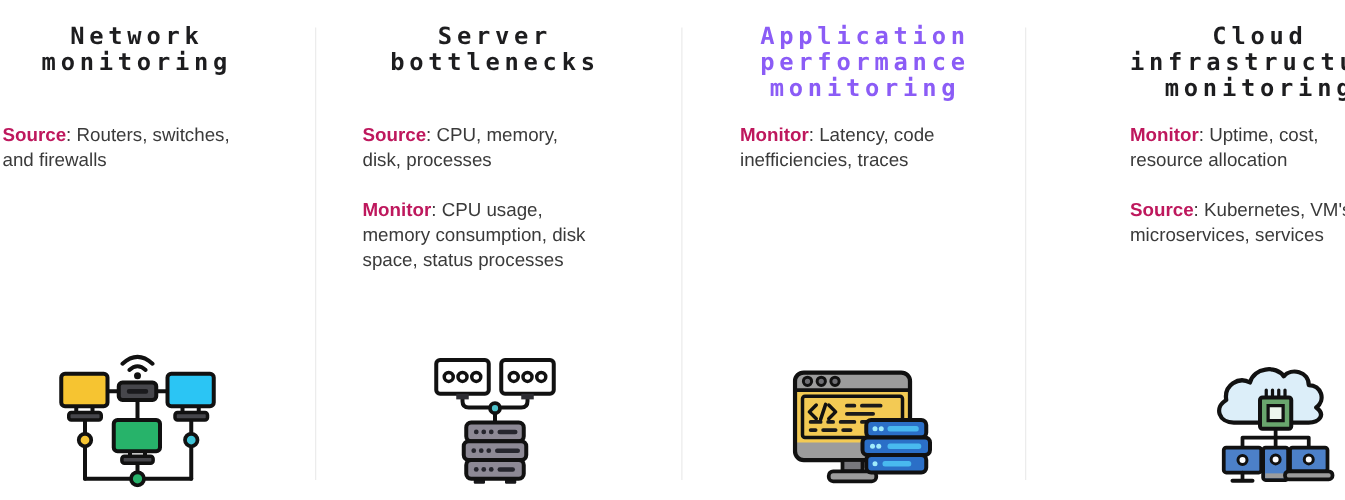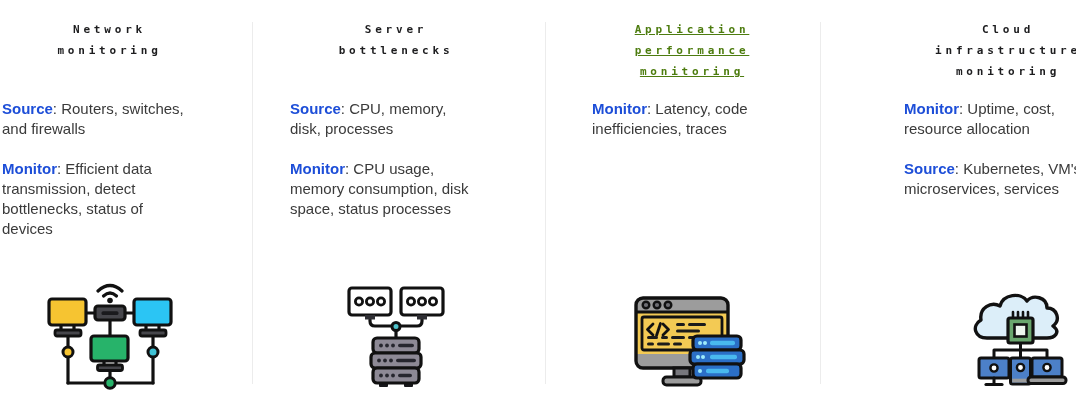--- a/index.html
+++ b/index.html
@@ -15,29 +15,29 @@
   .col { position: absolute; top: 0; height: 100%; }
   .col-1 { left: 2px;   width: 215px; }
   .col-2 { left: 290px; width: 212px; }
   .col-3 { left: 592px; width: 200px; }
   .col-4 { left: 904px; width: 208px; }
 
   .col-title {
     position: absolute; top: 19px; left: 0; right: 0; margin: 0;
     text-align: center;
     font-family: "DejaVu Sans Mono", monospace;
-    font-weight: 700; font-size: 11px; line-height: 21px;
+    font-weight: 700; font-size: 19px; line-height: 21px;
     letter-spacing: 3.8px; white-space: pre-line; color: #1D1D1F;
   }
   .col-texts {
     position: absolute; top: 99px; left: 0; right: 0;
     font-size: 15px; line-height: 20px; color: #3A3A3A;
   }
   .col-texts p { margin: 0 0 20px 0; }
-  .col-texts b { font-weight: 700; color: #1d4ed8; }
+  .col-texts b { font-weight: 700; color: #be185d; }
   .pre { white-space: pre-line; }
 
   .icon-wrap { position: absolute; left: 0; right: 0; bottom: 10px; display: flex; justify-content: center; }
   .icon-wrap svg { display: block; }
   .shift { position: relative; left: 12px; }
 </style>
 </head>
 <body>
 
 <div class="canvas">
@@ -45,24 +45,20 @@
   <div class="divider d-1"></div>
   <div class="divider d-2"></div>
   <div class="divider d-3"></div>
 
   <section class="col col-1">
     <h2 class="col-title">Network
 monitoring</h2>
     <div class="col-texts">
       <p><b>Source</b><span class="pre">: Routers, switches,
 and firewalls</span></p>
-      <p><b>Monitor</b><span class="pre">: Efficient data
-transmission, detect
-bottlenecks, status of
-devices</span></p>
     </div>
     <div class="icon-wrap">
       <svg width="126" height="110" viewBox="0 0 126 110">
         <g fill="none" stroke="#111" stroke-width="3.2" stroke-linecap="round" stroke-linejoin="round">
           <path d="M51 11 Q63 0 75 11"></path>
           <path d="M56.5 16 Q63 10 69.5 16"></path>
           <path d="M39 33 H48"></path>
           <path d="M78 33 H87"></path>
           <path d="M63 40 V56"></path>
           <path d="M21 56 V103"></path>
@@ -132,21 +128,21 @@
         <rect x="56" y="72.7" width="20" height="3.6" rx="1.8" fill="#26262E"></rect>
         <circle cx="41" cy="89.5" r="1.9" fill="#26262E"></circle>
           <circle cx="47" cy="89.5" r="1.9" fill="#26262E"></circle>
           <circle cx="53" cy="89.5" r="1.9" fill="#26262E"></circle>
         <rect x="58" y="87.7" width="14" height="3.6" rx="1.8" fill="#26262E"></rect>
       </svg>
     </div>
   </section>
 
   <section class="col col-3">
-    <h2 class="col-title" style="color: #4d7c0f; text-decoration: underline;">Application
+    <h2 class="col-title" style="color: #8b5cf6;">Application
 performance
 monitoring</h2>
     <div class="col-texts">
       <p><b>Monitor</b><span class="pre">: Latency, code
 inefficiencies, traces</span></p>
     </div>
     <div class="icon-wrap">
       <svg width="116" height="94" viewBox="0 0 116 94">
         <rect x="2" y="2" width="92" height="70" rx="7" fill="#F3CA54"></rect>
         <path d="M2 16 V9 Q2 2 9 2 H87 Q94 2 94 9 V16 Z" fill="#9C9C9C"></path>

